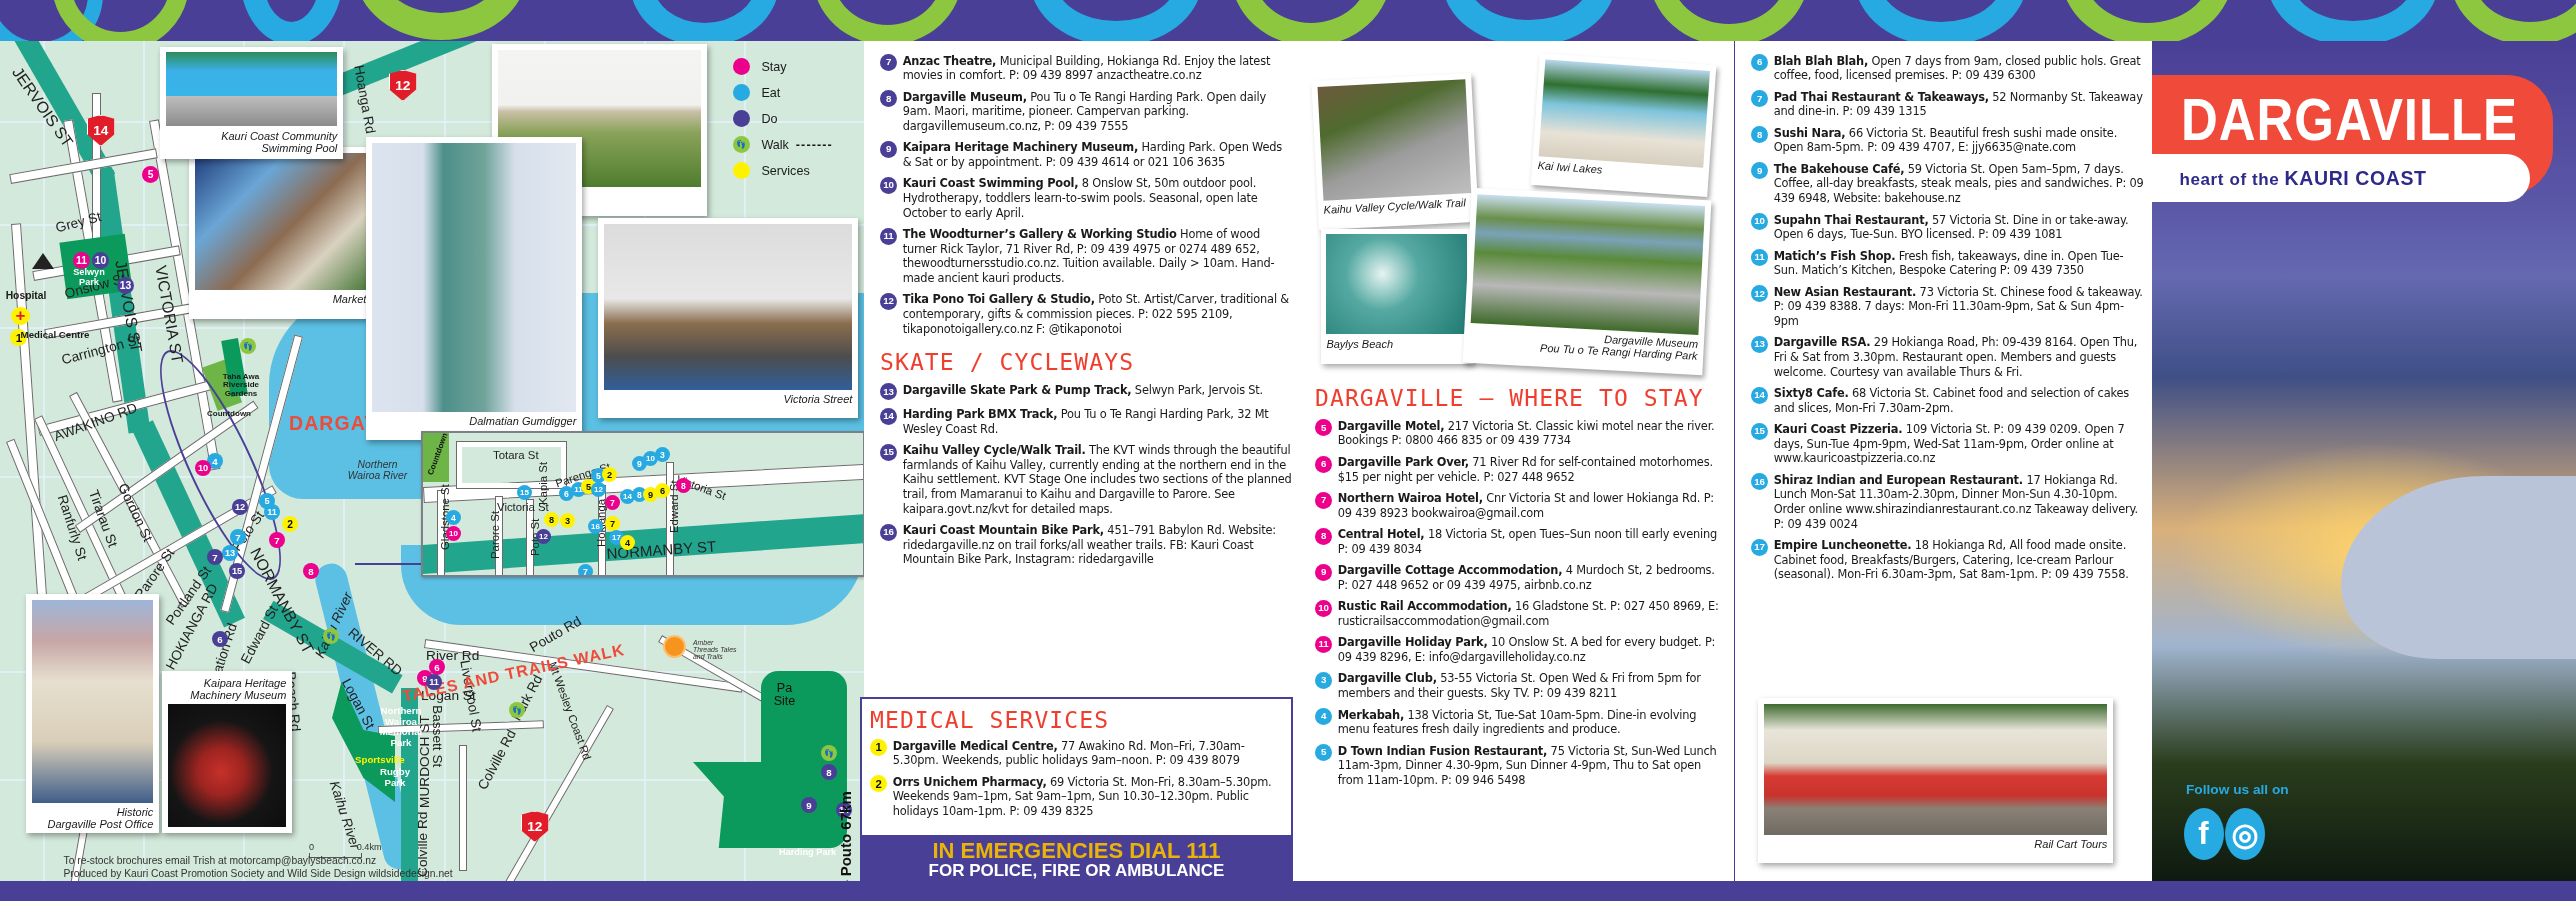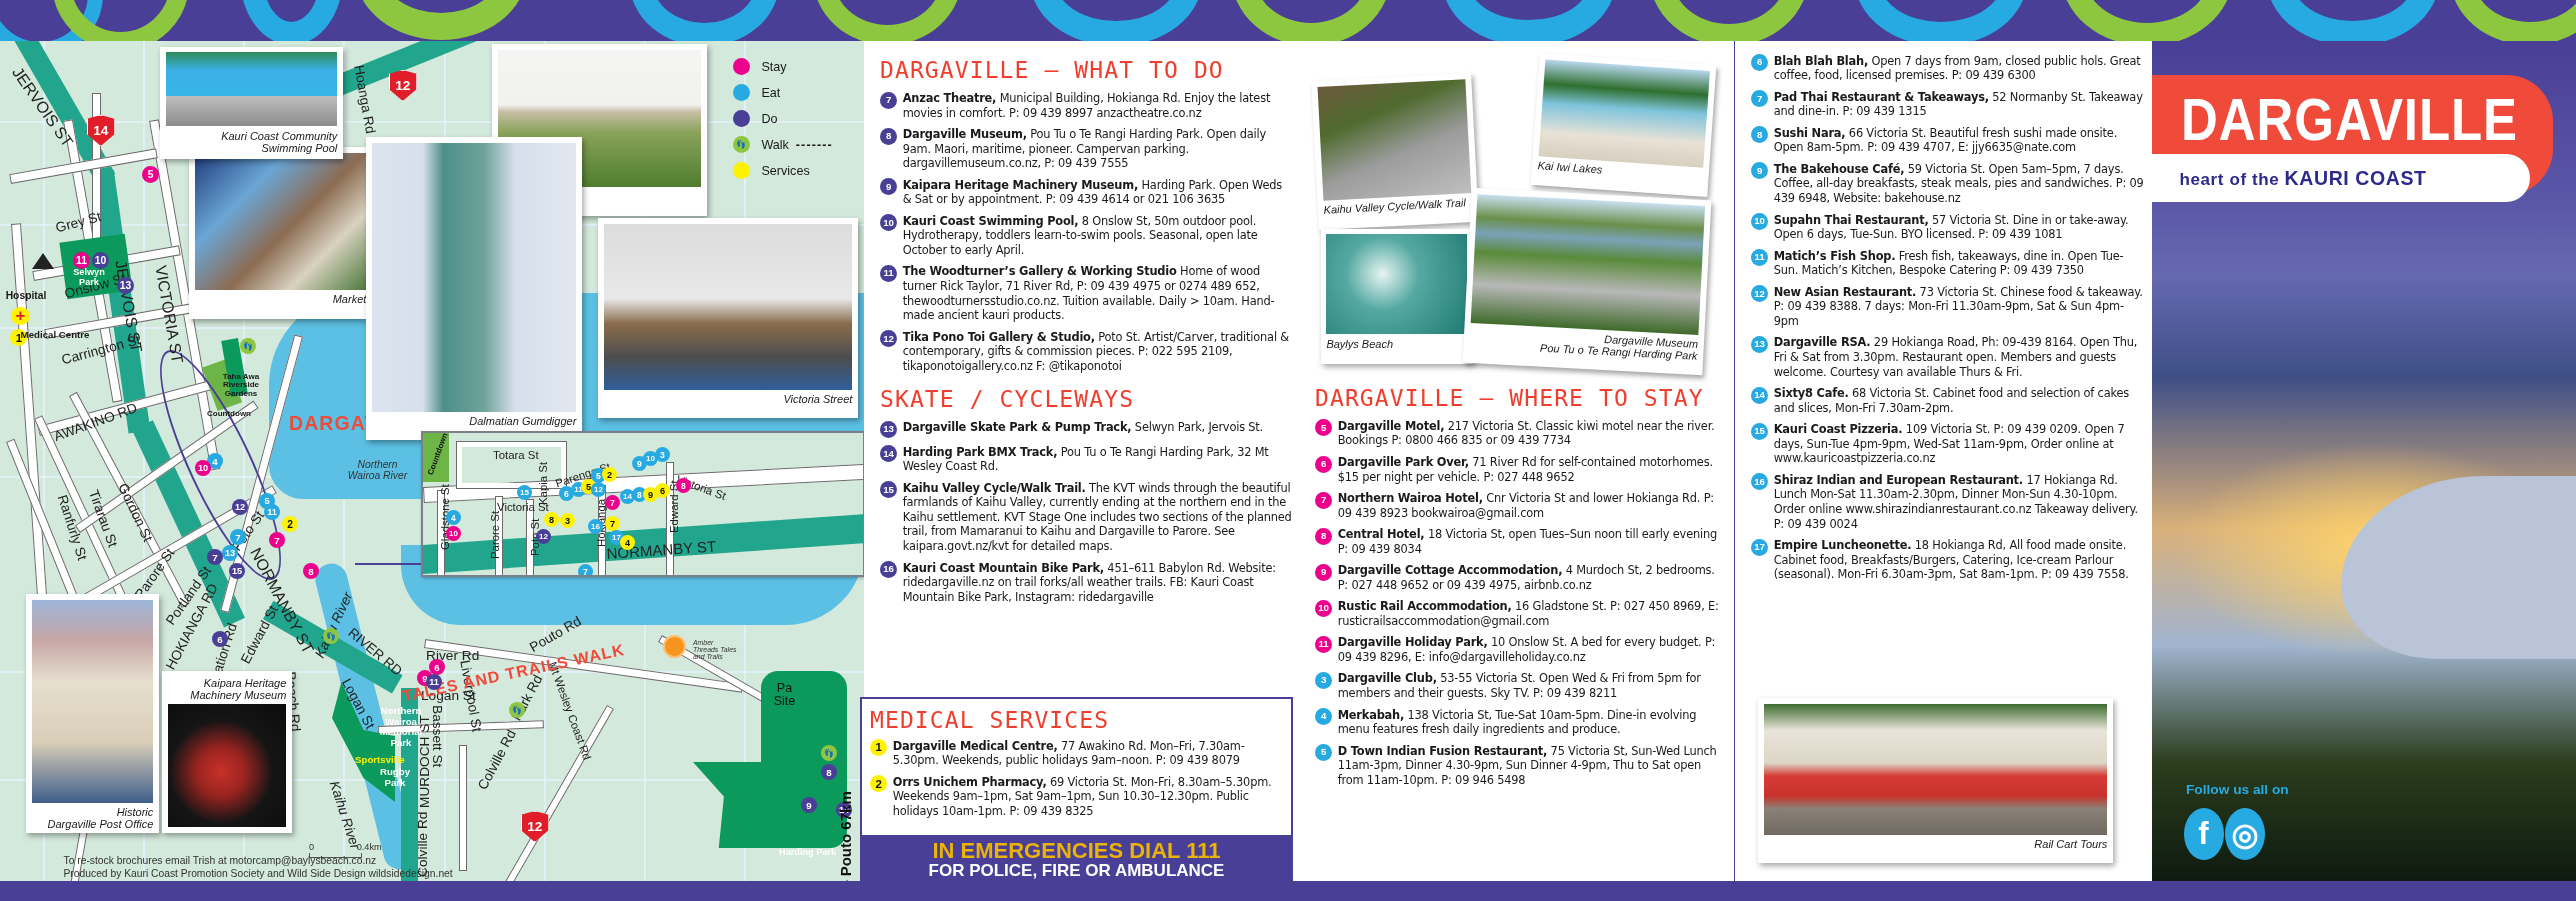--- a/index.html
+++ b/index.html
@@ -353,21 +353,20 @@
     <div class="scale-bar"></div>
   </div>
   <div class="pouto">▸ Pouto 67km</div>
   <div class="credits">
     <div>To re-stock brochures email Trish at motorcamp@baylysbeach.co.nz</div>
     <div>Produced by Kauri Coast Promotion Society and Wild Side Design wildsidedesign.net</div>
   </div>
 </div>
 
 <div class="col col1">
-  <div class="sec-title">DARGAVILLE — WHAT TO DO</div>
   <div id="wtd-list">
       <div class="entry">
         <span class="num do">7</span>
         <span><b>Anzac Theatre,</b><span> Municipal Building, Hokianga Rd. Enjoy the latest movies in comfort. P: 09 439 8997 anzactheatre.co.nz</span></span>
       </div>
       <div class="entry">
         <span class="num do">8</span>
         <span><b>Dargaville Museum,</b><span> Pou Tu o Te Rangi Harding Park. Open daily 9am. Maori, maritime,  pioneer. Campervan parking. dargavillemuseum.co.nz, P: 09 439 7555</span></span>
       </div>
       <div class="entry">
@@ -396,21 +395,21 @@
       <div class="entry">
         <span class="num do">14</span>
         <span><b>Harding Park BMX Track,</b><span> Pou Tu o Te Rangi Harding Park, 32 Mt Wesley Coast Rd.</span></span>
       </div>
       <div class="entry">
         <span class="num do">15</span>
         <span><b>Kaihu Valley Cycle/Walk Trail.</b><span> The KVT winds through the beautiful farmlands of Kaihu Valley, currently ending at the northern end in the Kaihu settlement. KVT Stage One includes two sections of the planned trail, from Mamaranui to Kaihu and Dargaville to Parore. See kaipara.govt.nz/kvt for detailed maps.</span></span>
       </div>
       <div class="entry">
         <span class="num do">16</span>
-        <span><b>Kauri Coast Mountain Bike Park,</b><span> 451–611 Babylon Rd. Website: ridedargaville.nz on trail forks/all weather trails. FB: Kauri Coast Mountain Bike Park, Instagram: ridedargaville</span></span>
+        <span><b>Kauri Coast Mountain Bike Park,</b><span> 451–791 Babylon Rd. Website: ridedargaville.nz on trail forks/all weather trails. FB: Kauri Coast Mountain Bike Park, Instagram: ridedargaville</span></span>
       </div>
     </div>
 </div>
 
 <div class="medical-box">
   <div class="sec-title" style="margin:2.3px 0 5.7px 0">MEDICAL SERVICES</div>
   <div id="med-list">
       <div class="entry">
         <span class="num svc">1</span>
         <span><b>Dargaville Medical Centre,</b><span> 77 Awakino Rd. Mon–Fri, 7.30am-5.30pm. Weekends, public holidays 9am–noon. P: 09 439 8079</span></span>

